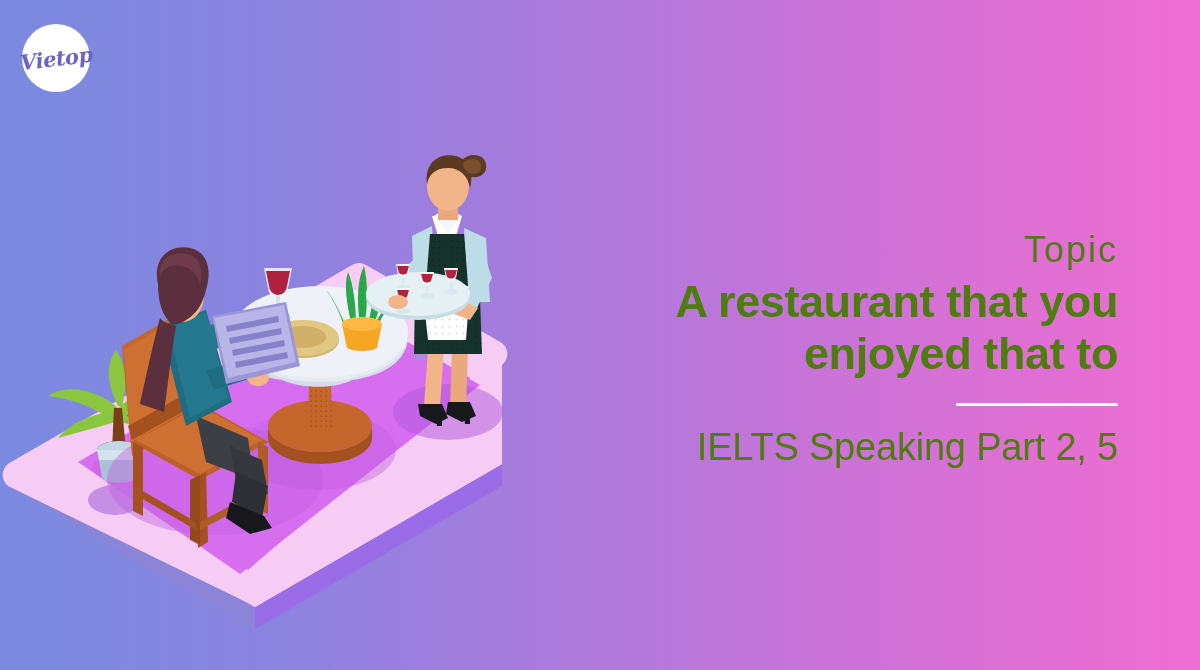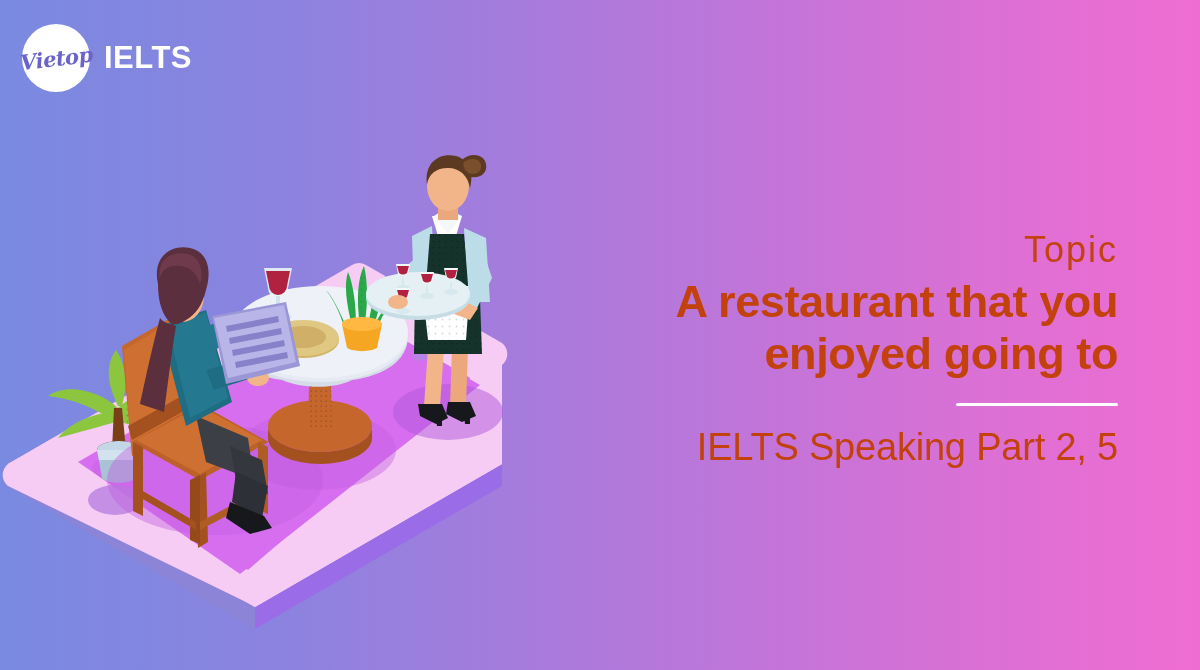--- a/index.html
+++ b/index.html
@@ -19,48 +19,47 @@
   #brand-circle span {
     font-family:"DejaVu Serif", serif; font-style:italic; font-weight:bold;
     font-size:21px; color:#6b63c9; letter-spacing:-0.5px;
     transform:rotate(-7deg); display:block; line-height:1;
   }
   #brand-text { color:#fff; line-height:1.02; }
   #brand-line1 { font-size:31px; font-weight:bold; letter-spacing:0.5px; display:block; }
   #brand-line2 { font-size:31px; font-weight:300; letter-spacing:0.3px; display:block; }
 
   
-  #topic-panel { position:absolute; right:82px; top:230px; width:560px; text-align:right; color:#c2410c; }
+  #topic-panel { position:absolute; right:82px; top:230px; width:560px; text-align:right; color:#4d7c0f; }
   #topic-kicker { font-size:36px; font-weight:300; letter-spacing:2px; line-height:1.1; display:block; opacity:0.97; }
   #topic-title { margin-top:6px; }
   .topic-line { display:block; font-size:45px; font-weight:bold; line-height:1.17; letter-spacing:-0.4px; }
   #topic-divider { height:3px; background:#fff; width:162px; margin:22px 0 20px auto; border-radius:2px; }
   #topic-subtitle { font-size:38px; font-weight:400; letter-spacing:-0.2px; display:block; }
 
   
   #illustration { position:absolute; left:0; top:150px; width:620px; height:520px; }
   #illustration svg { display:block; }
 </style>
 </head>
 <body>
 
 <div id="brand">
   <div id="brand-circle">
     <span>Vietop</span>
   </div>
   <div id="brand-text">
-    <span id="brand-line1">IELTS</span>
   </div>
 </div>
 
 <div id="topic-panel">
   <span id="topic-kicker">Topic</span>
   <div id="topic-title">
     <span class="topic-line">A restaurant that you</span>
-    <span class="topic-line">enjoyed going to</span>
+    <span class="topic-line">enjoyed that to</span>
   </div>
   <div id="topic-divider"></div>
   <span id="topic-subtitle">IELTS Speaking Part 2, 5</span>
 </div>
 
 <div id="illustration">
 <svg width="620" height="520" viewBox="0 0 620 520" xmlns="http://www.w3.org/2000/svg">
   <defs>
     <pattern id="dots" width="6" height="6" patternUnits="userSpaceOnUse">
       <circle cx="1.5" cy="1.5" r="0.8" fill="#000" opacity="0.28"></circle>

